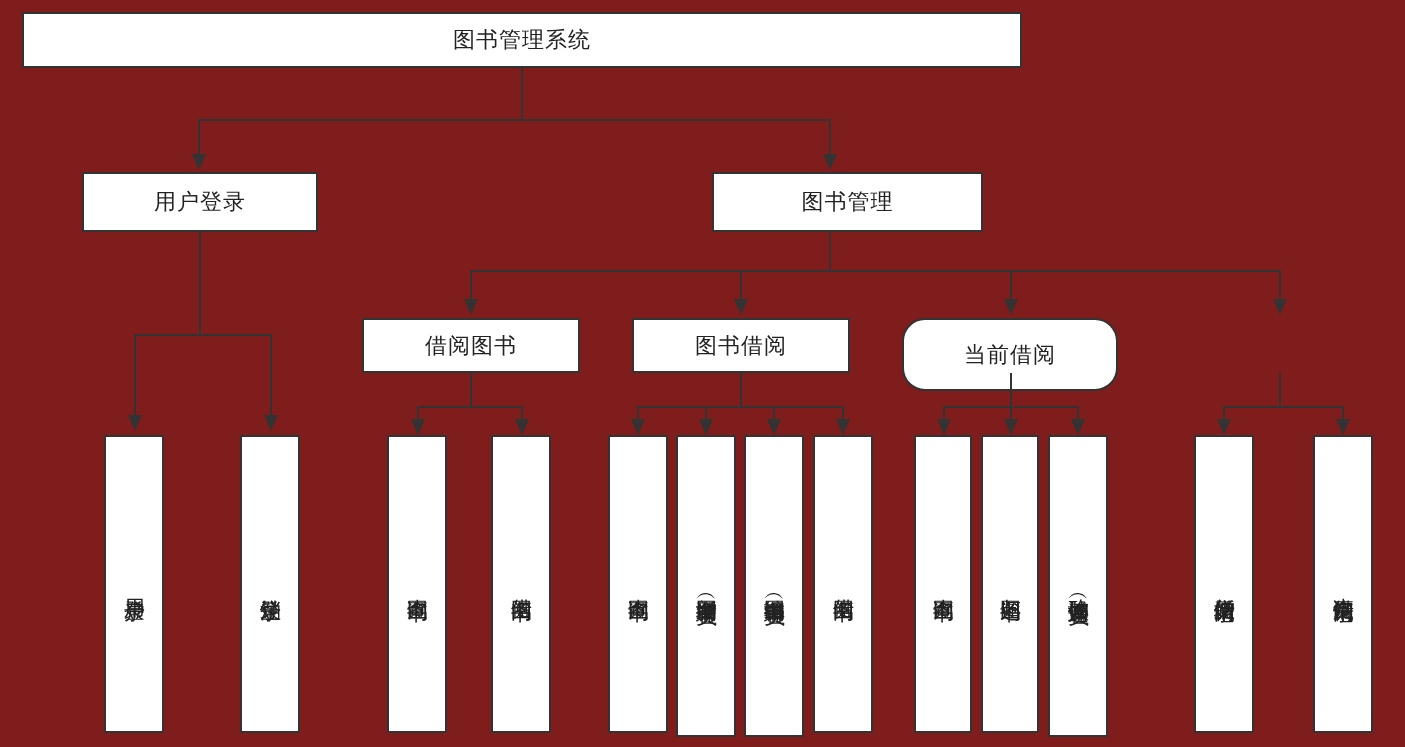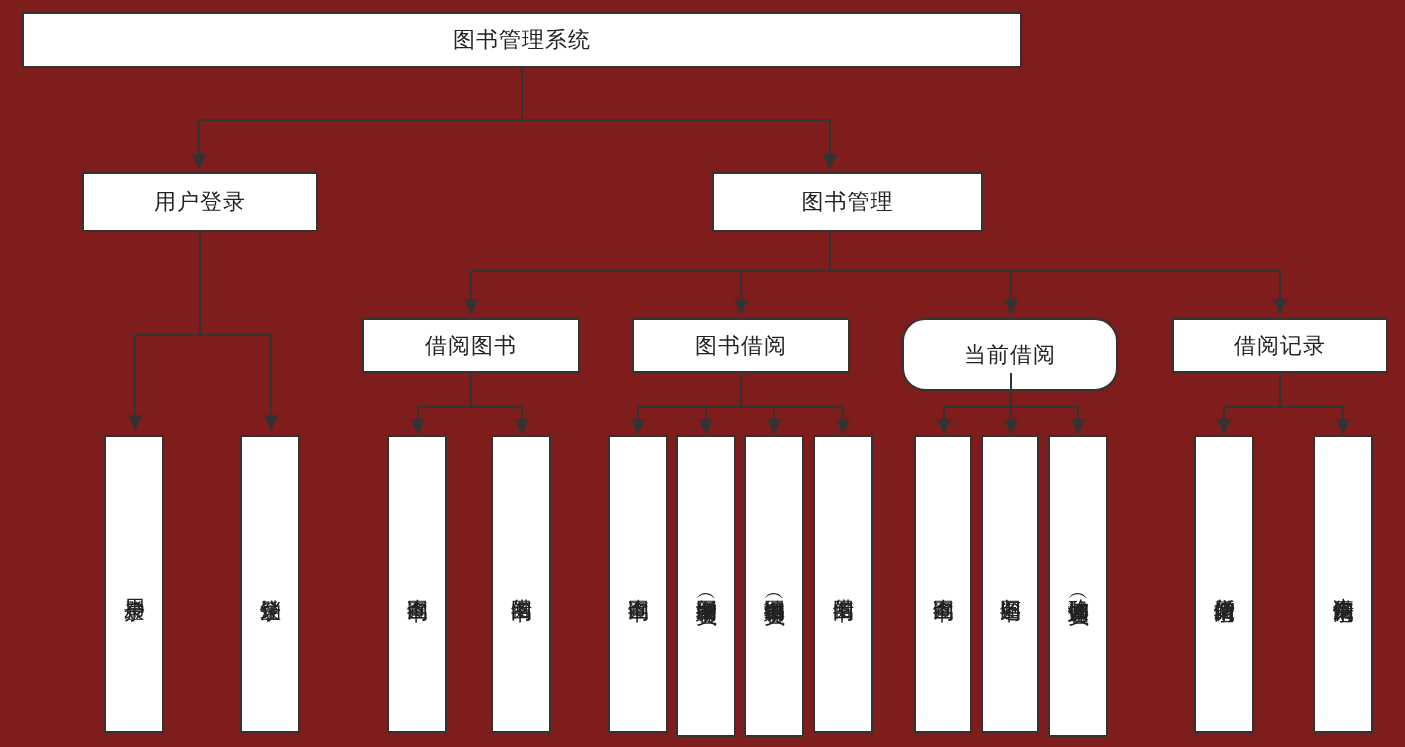--- a/index.html
+++ b/index.html
@@ -108,21 +108,20 @@
   <div class="vline" style="left:740px; top:270px; height:30px;"></div>
   <div class="arrow" style="left:734px; top:299px;"></div>
   <div class="vline" style="left:1010px; top:270px; height:30px;"></div>
   <div class="arrow" style="left:1004px; top:299px;"></div>
   <div class="vline" style="left:1279px; top:270px; height:30px;"></div>
   <div class="arrow" style="left:1273px; top:299px;"></div>
 
   <div class="node horiz" style="left:362px; top:318px; width:218px; height:55px;">借阅图书</div>
   <div class="node horiz" style="left:632px; top:318px; width:218px; height:55px;font-family:Liberation Mono, monospace;">图书借阅</div>
   <div class="node horiz" style="left:902px; top:318px; width:216px; height:73px;border-radius:23px;">当前借阅</div>
-  <div class="node horiz" style="left:1172px; top:318px; width:216px; height:55px;">借阅记录</div>
 
   <div class="vline" style="left:470px; top:373px; height:34px;"></div>
   <div class="hline" style="left:417px; top:406px; width:106px;"></div>
   <div class="vline" style="left:417px; top:406px; height:14px;"></div>
   <div class="arrow" style="left:411px; top:419px;"></div>
   <div class="vline" style="left:521px; top:406px; height:14px;"></div>
   <div class="arrow" style="left:515px; top:419px;"></div>
 
   <div class="vline" style="left:740px; top:373px; height:34px;"></div>
   <div class="hline" style="left:637px; top:406px; width:206px;"></div>

